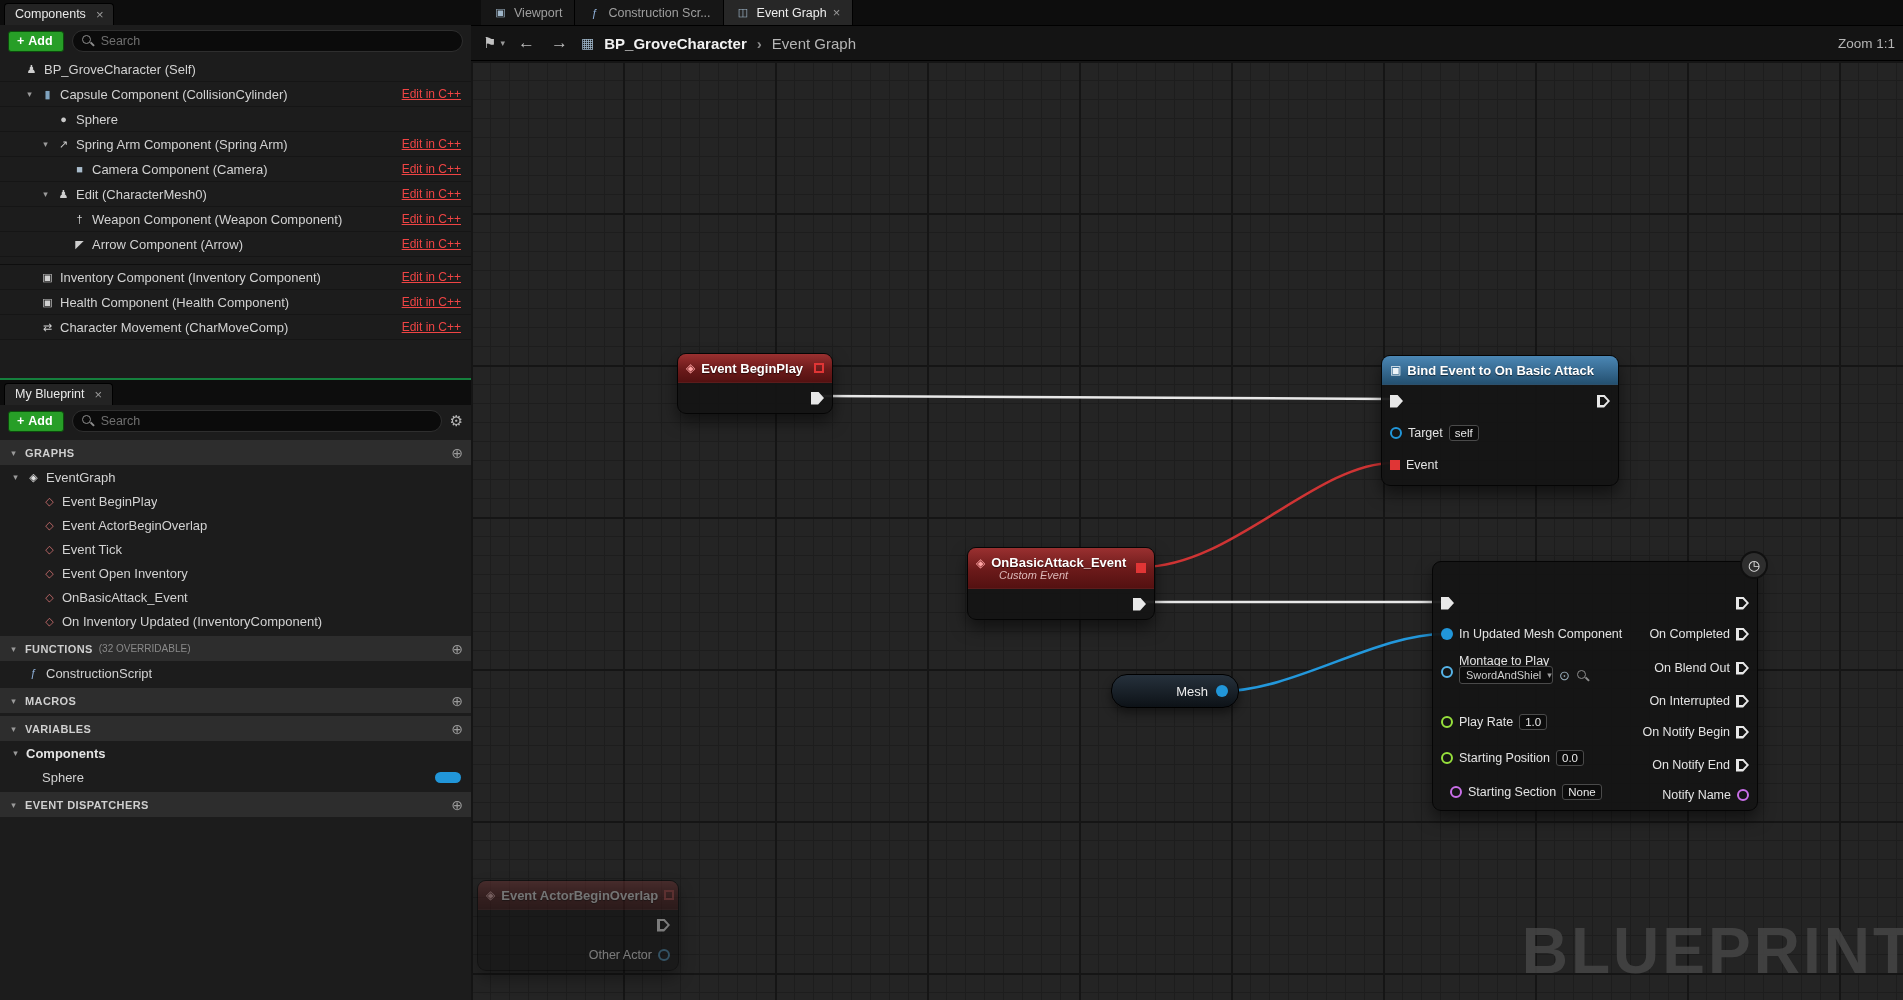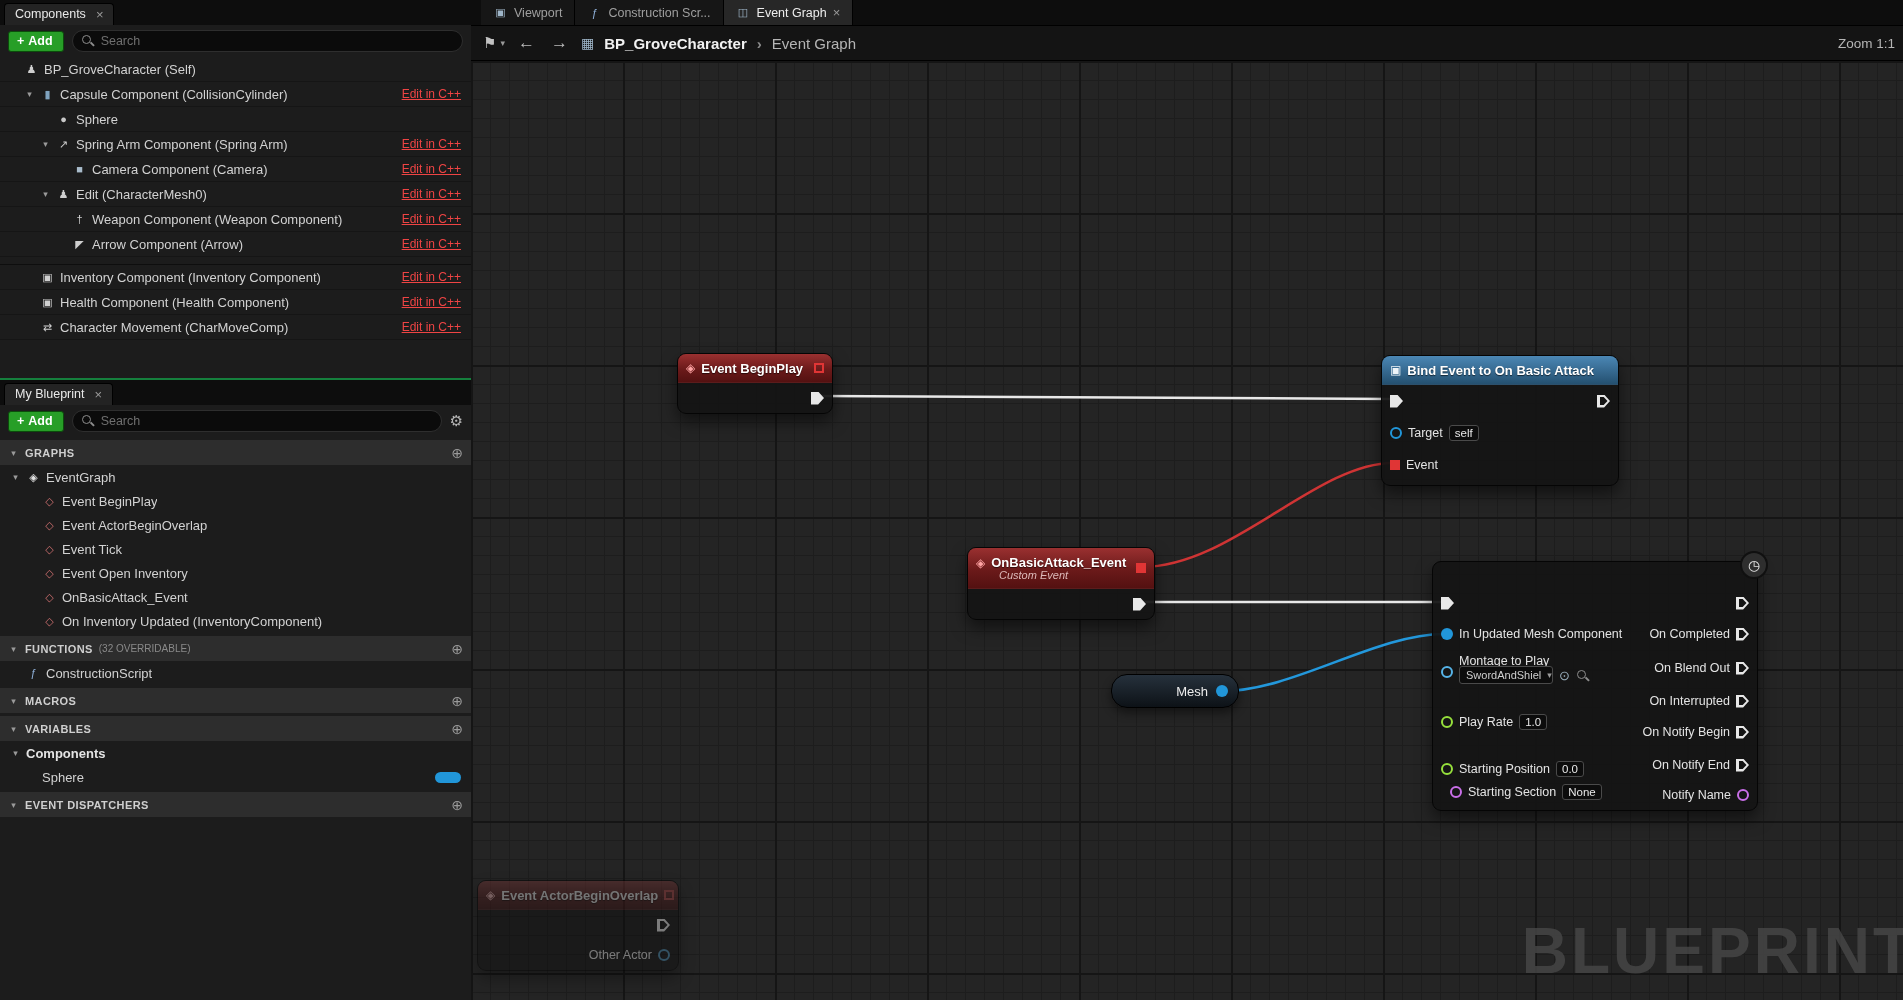--- a/index.html
+++ b/index.html
@@ -449,21 +449,21 @@
         <div class="prow" style="left:8px;top:147px">
           <span class="pcircle hollow" style="--pc:#96e03c"></span>
           <span class="plbl">Play Rate</span>
           <span class="inbox">1.0</span>
         </div>
         <div class="prow r" style="right:8px;top:157px">
           <span class="plbl">On Notify Begin</span>
           <span class="pexec hollow"></span>
         </div>
 
-        <div class="prow" style="left:8px;top:194px">
+        <div class="prow" style="left:8px;top:183px">
           <span class="pcircle hollow" style="--pc:#96e03c"></span>
           <span class="plbl">Starting Position</span>
           <span class="inbox">0.0</span>
         </div>
         <div class="prow r" style="right:8px;top:190px">
           <span class="plbl">On Notify End</span>
           <span class="pexec hollow"></span>
         </div>
 
         <div class="prow" style="left:17px;top:217px">

